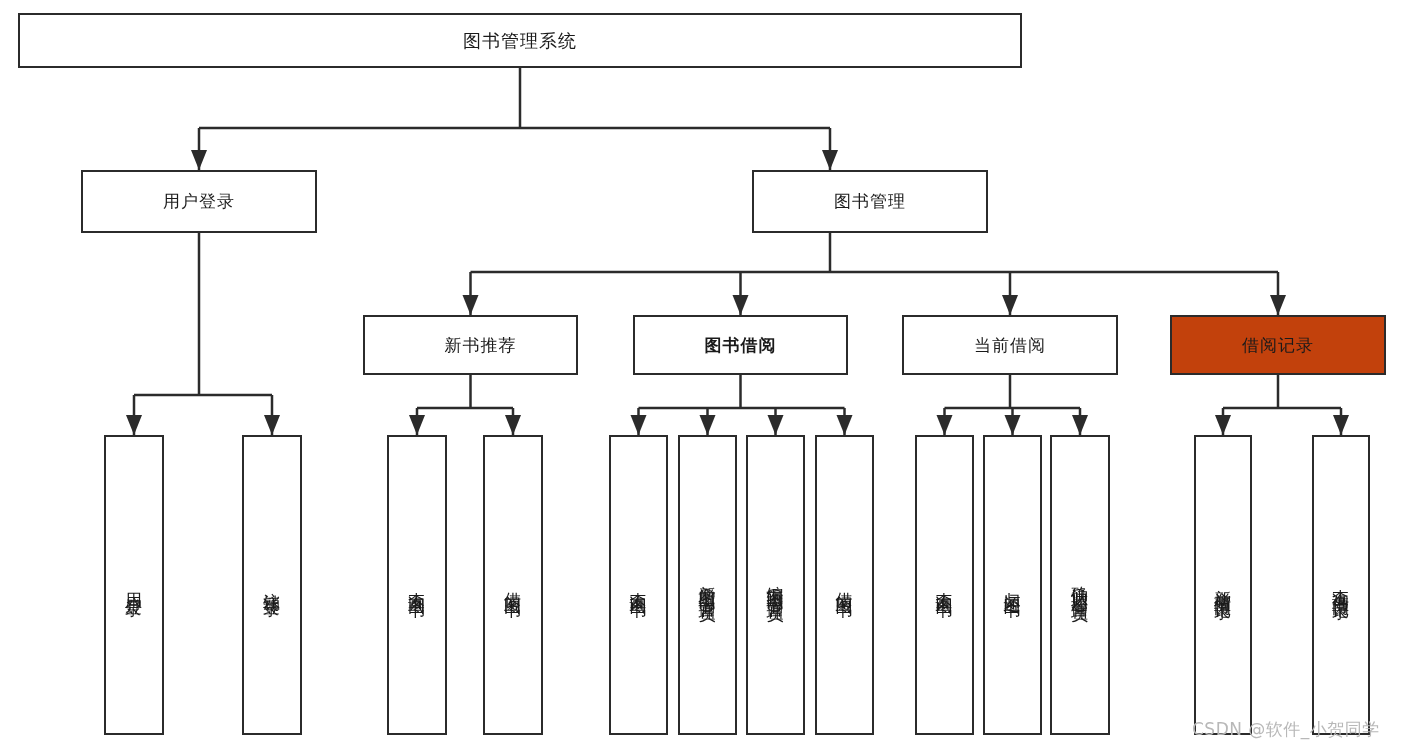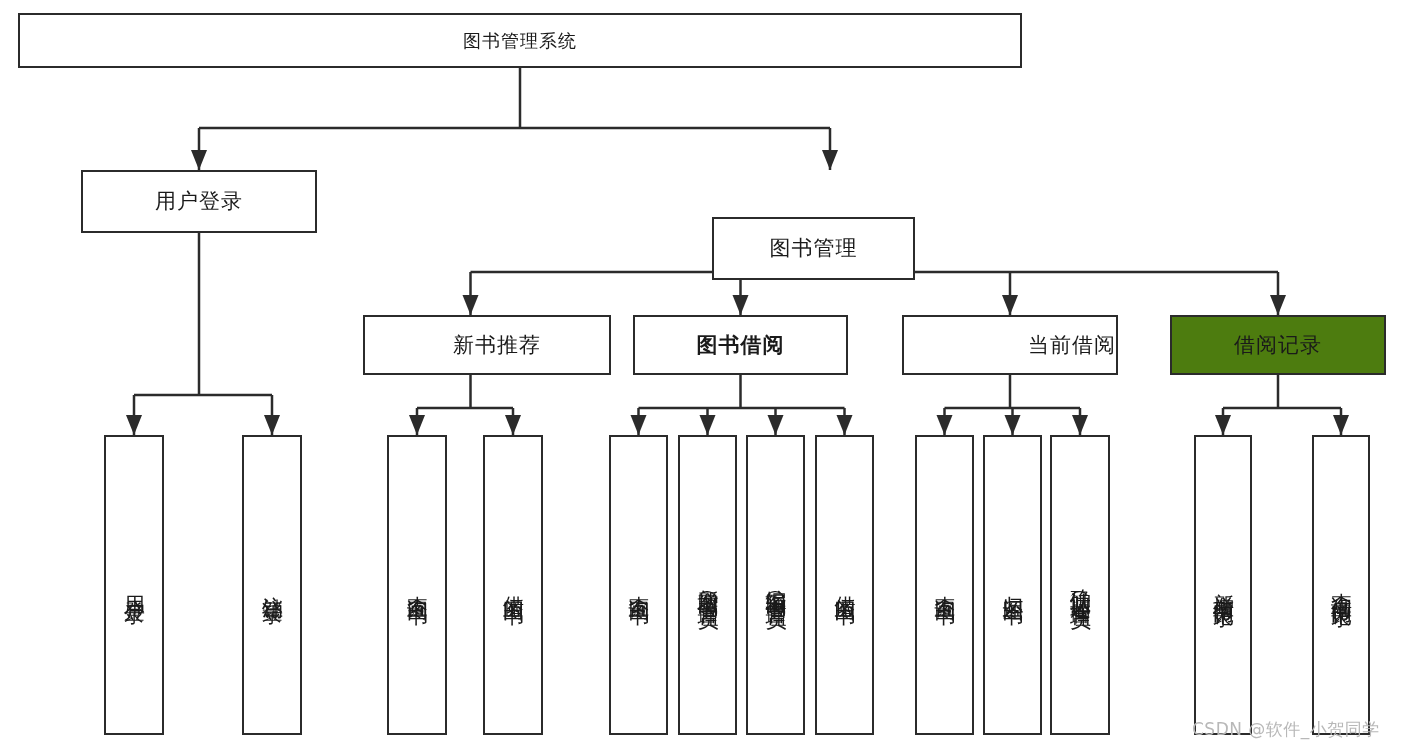--- a/index.html
+++ b/index.html
@@ -31,21 +31,21 @@
     box-sizing: border-box;
     background: #ffffff;
     border: 2.5px solid #2b2b2b;
     display: flex;
     align-items: center;
     justify-content: center;
     overflow: hidden;
   }
   .node-label {
     color: #1a1a1a;
-    font-size: 21px;
+    font-size: 17px;
     line-height: 1.18;
     letter-spacing: 1px;
     text-align: center;
     white-space: nowrap;
   }
   .node-box.vertical .node-label {
     writing-mode: vertical-rl;
     text-orientation: upright;
     letter-spacing: 3px;
     white-space: normal;
@@ -119,33 +119,33 @@
       <line x1="1341" y1="408" x2="1341" y2="435" stroke="#2b2b2b" stroke-width="2.5"></line>
       <path d="M1333,415 L1349,415 L1341,435 Z" fill="#2b2b2b"></path>
     </svg>
   <div id="node-layer">
       <div class="node-box root" style="left: 18px; top: 13px; width: 1004px; height: 55px; border-color: rgb(43, 43, 43); background: rgb(255, 255, 255);">
         <span class="node-label" style="color: rgb(26, 26, 26);">图书管理系统</span>
       </div>
       <div class="node-box" style="left: 81px; top: 170px; width: 236px; height: 63px; border-color: rgb(43, 43, 43); background: rgb(255, 255, 255);">
         <span class="node-label" style="color: rgb(26, 26, 26);">用户登录</span>
       </div>
-      <div class="node-box" style="left: 712px; top: 170px; width: 203px; height: 63px; border-color: rgb(43, 43, 43); background: rgb(255, 255, 255); margin-top: 47px;">
+      <div class="node-box" style="left: 752px; top: 170px; width: 236px; height: 63px; border-color: rgb(43, 43, 43); background: rgb(255, 255, 255);">
         <span class="node-label" style="color: rgb(26, 26, 26);">图书管理</span>
       </div>
-      <div class="node-box" style="left: 363px; top: 315px; width: 248px; height: 60px; border-color: rgb(43, 43, 43); background: rgb(255, 255, 255); padding-left: 20px;">
+      <div class="node-box" style="left: 363px; top: 315px; width: 215px; height: 60px; border-color: rgb(43, 43, 43); background: rgb(255, 255, 255); padding-left: 20px;">
         <span class="node-label" style="color: rgb(26, 26, 26);">新书推荐</span>
       </div>
       <div class="node-box" style="left: 633px; top: 315px; width: 215px; height: 60px; border-color: rgb(43, 43, 43); background: rgb(255, 255, 255);">
         <span class="node-label" style="color: rgb(26, 26, 26); font-weight: bold;">图书借阅</span>
       </div>
-      <div class="node-box" style="left: 902px; top: 315px; width: 216px; height: 60px; border-color: rgb(43, 43, 43); background: rgb(255, 255, 255); justify-content: flex-end;">
+      <div class="node-box" style="left: 902px; top: 315px; width: 216px; height: 60px; border-color: rgb(43, 43, 43); background: rgb(255, 255, 255);">
         <span class="node-label" style="color: rgb(26, 26, 26);">当前借阅</span>
       </div>
-      <div class="node-box" style="left: 1170px; top: 315px; width: 216px; height: 60px; border-color: rgb(43, 43, 43); background: #4d7c0f;">
+      <div class="node-box" style="left: 1170px; top: 315px; width: 216px; height: 60px; border-color: rgb(43, 43, 43); background: #c2410c;">
         <span class="node-label" style="color: rgb(26, 26, 26);">借阅记录</span>
       </div>
       <div class="node-box vertical" style="left: 104px; top: 435px; width: 60px; height: 300px; border-color: rgb(43, 43, 43); background: rgb(255, 255, 255);">
         <span class="node-label" style="color: rgb(26, 26, 26);">用户登录</span>
       </div>
       <div class="node-box vertical" style="left: 242px; top: 435px; width: 60px; height: 300px; border-color: rgb(43, 43, 43); background: rgb(255, 255, 255);">
         <span class="node-label" style="color: rgb(26, 26, 26);">注销登录</span>
       </div>
       <div class="node-box vertical" style="left: 387px; top: 435px; width: 60px; height: 300px; border-color: rgb(43, 43, 43); background: rgb(255, 255, 255);">
         <span class="node-label" style="color: rgb(26, 26, 26);">查询图书</span>

